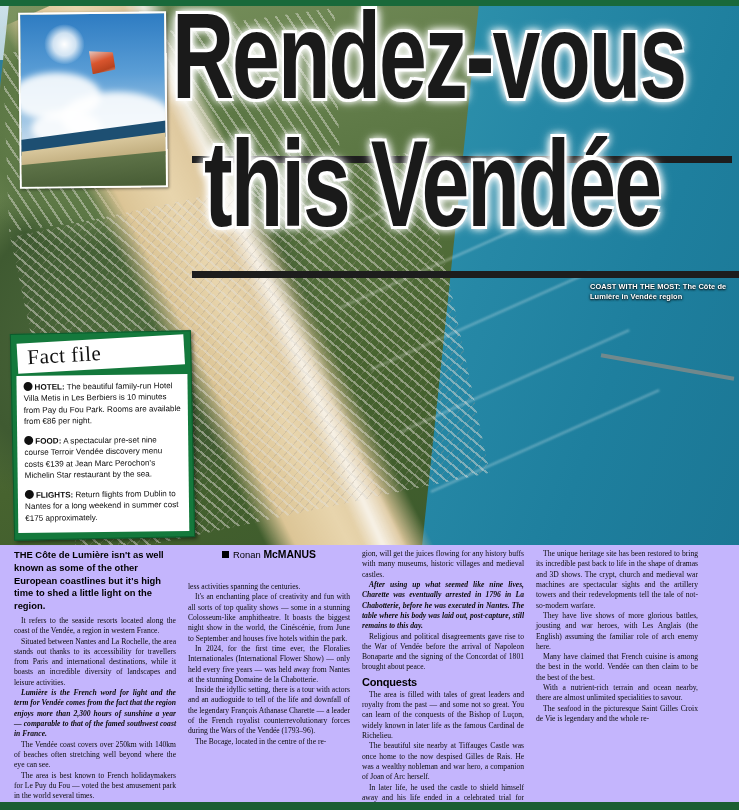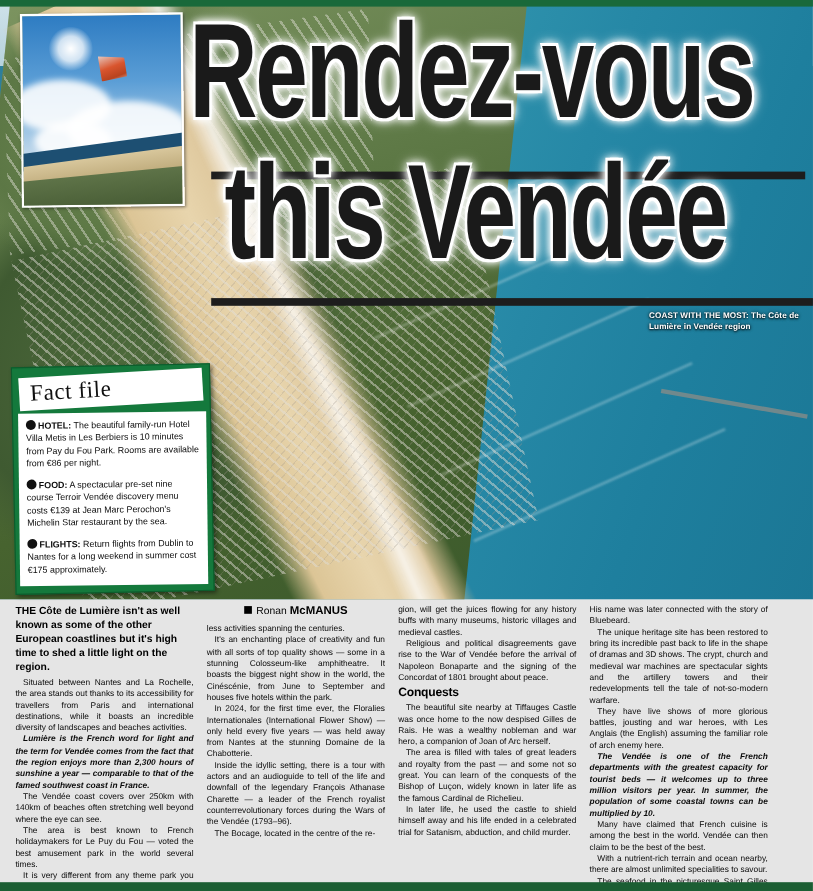--- a/index.html
+++ b/index.html
@@ -107,21 +107,21 @@
     left: 600px; top: 365px;
     width: 135px; height: 4px;
     background: #7f8b8a;
     transform: rotate(10deg);
     opacity: .85;
   }
 
   
   .masthead {
     position: absolute;
-    left: 168px; top: 14px;
+    left: 168px; top: 4px;
     width: 568px;
     z-index: 6;
     text-align: left;
     pointer-events: none;
   }
   .masthead-line {
     font-family: "Liberation Sans", sans-serif;
     font-weight: bold;
     color: #1a1a1a;
     line-height: .86;
@@ -280,38 +280,38 @@
     vertical-align: -1px;
     margin-right: 2px;
   }
   .fact-label { font-weight: bold; }
 
   
   .article {
     position: absolute;
     left: 0; top: 545px;
     width: 739px; height: 265px;
-    background: #e5e5e5;
+    background: #c4b5fd;
     padding-top: 4px;
     box-sizing: border-box;
   }
   .cols {
     position: absolute;
     left: 14px; top: 4px;
     width: 712px;
     display: flex;
     gap: 12px;
   }
   .col {
     width: 162px;
     flex: 0 0 162px;
   }
   .col p {
     margin: 0;
-    font-family: Liberation Sans, sans-serif;
+    font-family: Liberation Serif, serif;
     font-size: 7.6px;
     line-height: 1.36;
     color: #0a0a0a;
     text-align: justify;
     text-indent: 7px;
   }
   .col p.noindent { text-indent: 0; }
   .col p.standfirst {
     font-family: "Liberation Sans", sans-serif;
     font-size: 9.4px;
@@ -323,21 +323,21 @@
     color: #000;
   }
   .col p.italic {
     font-style: italic;
     font-weight: bold;
   }
   .byline {
     font-family: "Liberation Sans", sans-serif;
     font-size: 10px;
     text-align: center;
-    margin-bottom: 6px;
+    margin-bottom: 22px;
     color: #000;
     white-space: nowrap;
   }
   .byline-square {
     display: inline-block;
     width: 7px; height: 7px;
     background: #000;
     margin-right: 4px;
     vertical-align: 0px;
   }
@@ -431,52 +431,52 @@
         <span class="fact-bullet"></span><span class="fact-label">FLIGHTS:</span><span> Return flights from Dublin to Nantes for a long weekend in summer cost €175 approximately.</span>
       </div>
     </div>
   </div>
 
   <div class="article">
     <div class="cols">
 
       <div class="col">
         <p class="standfirst">THE Côte de Lumière isn't as well known as some of the other European coastlines but it's high time to shed a little light on the region.</p>
-        <p>Situated between Nantes and La Rochelle, the area stands out thanks to its accessibility for travellers from Paris and international destinations, while it boasts an incredible diversity of landscapes and beaches activities.</p>
+        <p>It refers to the seaside resorts located along the coast of the Vendée, a region in western France.</p>
+        <p>Situated between Nantes and La Rochelle, the area stands out thanks to its accessibility for travellers from Paris and international destinations, while it boasts an incredible diversity of landscapes and leisure activities.</p>
         <p class="italic">Lumière is the French word for light and the term for Vendée comes from the fact that the region enjoys more than 2,300 hours of sunshine a year — comparable to that of the famed southwest coast in France.</p>
         <p>The Vendée coast covers over 250km with 140km of beaches often stretching well beyond where the eye can see.</p>
         <p>The area is best known to French holidaymakers for Le Puy du Fou — voted the best amusement park in the world several times.</p>
         <p>It is very different from any theme park you will have visited before in that it has no rides. Instead, it's a voyage of discovery with count-</p>
       </div>
 
       <div class="col">
         <div class="byline">
           <span class="byline-square"></span><span class="byline-first">Ronan</span>&nbsp;<span class="byline-last">McMANUS</span>
         </div>
         <p class="noindent">less activities spanning the centuries.</p>
         <p>It's an enchanting place of creativity and fun with all sorts of top quality shows — some in a stunning Colosseum-like amphitheatre. It boasts the biggest night show in the world, the Cinéscénie, from June to September and houses five hotels within the park.</p>
         <p>In 2024, for the first time ever, the Floralies Internationales (International Flower Show) — only held every five years — was held away from Nantes at the stunning Domaine de la Chabotterie.</p>
         <p>Inside the idyllic setting, there is a tour with actors and an audioguide to tell of the life and downfall of the legendary François Athanase Charette — a leader of the French royalist counterrevolutionary forces during the Wars of the Vendée (1793–96).</p>
         <p>The Bocage, located in the centre of the re-</p>
       </div>
 
       <div class="col">
         <p class="noindent">gion, will get the juices flowing for any history buffs with many museums, historic villages and medieval castles.</p>
+        <p class="italic">After using up what seemed like nine lives, Charette was eventually arrested in 1796 in La Chabotterie, before he was executed in Nantes. The table where his body was laid out, post-capture, still remains to this day.</p>
         <p>Religious and political disagreements gave rise to the War of Vendée before the arrival of Napoleon Bonaparte and the signing of the Concordat of 1801 brought about peace.</p>
         <div class="crosshead">Conquests</div>
+        <p>The area is filled with tales of great leaders and royalty from the past — and some not so great. You can learn of the conquests of the Bishop of Luçon, widely known in later life as the famous Cardinal de Richelieu.</p>
         <p>The beautiful site nearby at Tiffauges Castle was once home to the now despised Gilles de Rais. He was a wealthy nobleman and war hero, a companion of Joan of Arc herself.</p>
-        <p>The area is filled with tales of great leaders and royalty from the past — and some not so great. You can learn of the conquests of the Bishop of Luçon, widely known in later life as the famous Cardinal de Richelieu.</p>
         <p>In later life, he used the castle to shield himself away and his life ended in a celebrated trial for Satanism, abduction, and child murder.</p>
       </div>
 
       <div class="col">
-        <p class="noindent">His name was later connected with the story of Bluebeard.</p>
         <p>The unique heritage site has been restored to bring its incredible past back to life in the shape of dramas and 3D shows. The crypt, church and medieval war machines are spectacular sights and the artillery towers and their redevelopments tell the tale of not-so-modern warfare.</p>
         <p>They have live shows of more glorious battles, jousting and war heroes, with Les Anglais (the English) assuming the familiar role of arch enemy here.</p>
-        <p class="italic">The Vendée is one of the French departments with the greatest capacity for tourist beds — it welcomes up to three million visitors per year. In summer, the population of some coastal towns can be multiplied by 10.</p>
         <p>Many have claimed that French cuisine is among the best in the world. Vendée can then claim to be the best of the best.</p>
         <p>With a nutrient-rich terrain and ocean nearby, there are almost unlimited specialities to savour.</p>
         <p>The seafood in the picturesque Saint Gilles Croix de Vie is legendary and the whole re-</p>
       </div>
 
     </div>
   </div>
 
   <div class="bottom-bar"></div>
 

